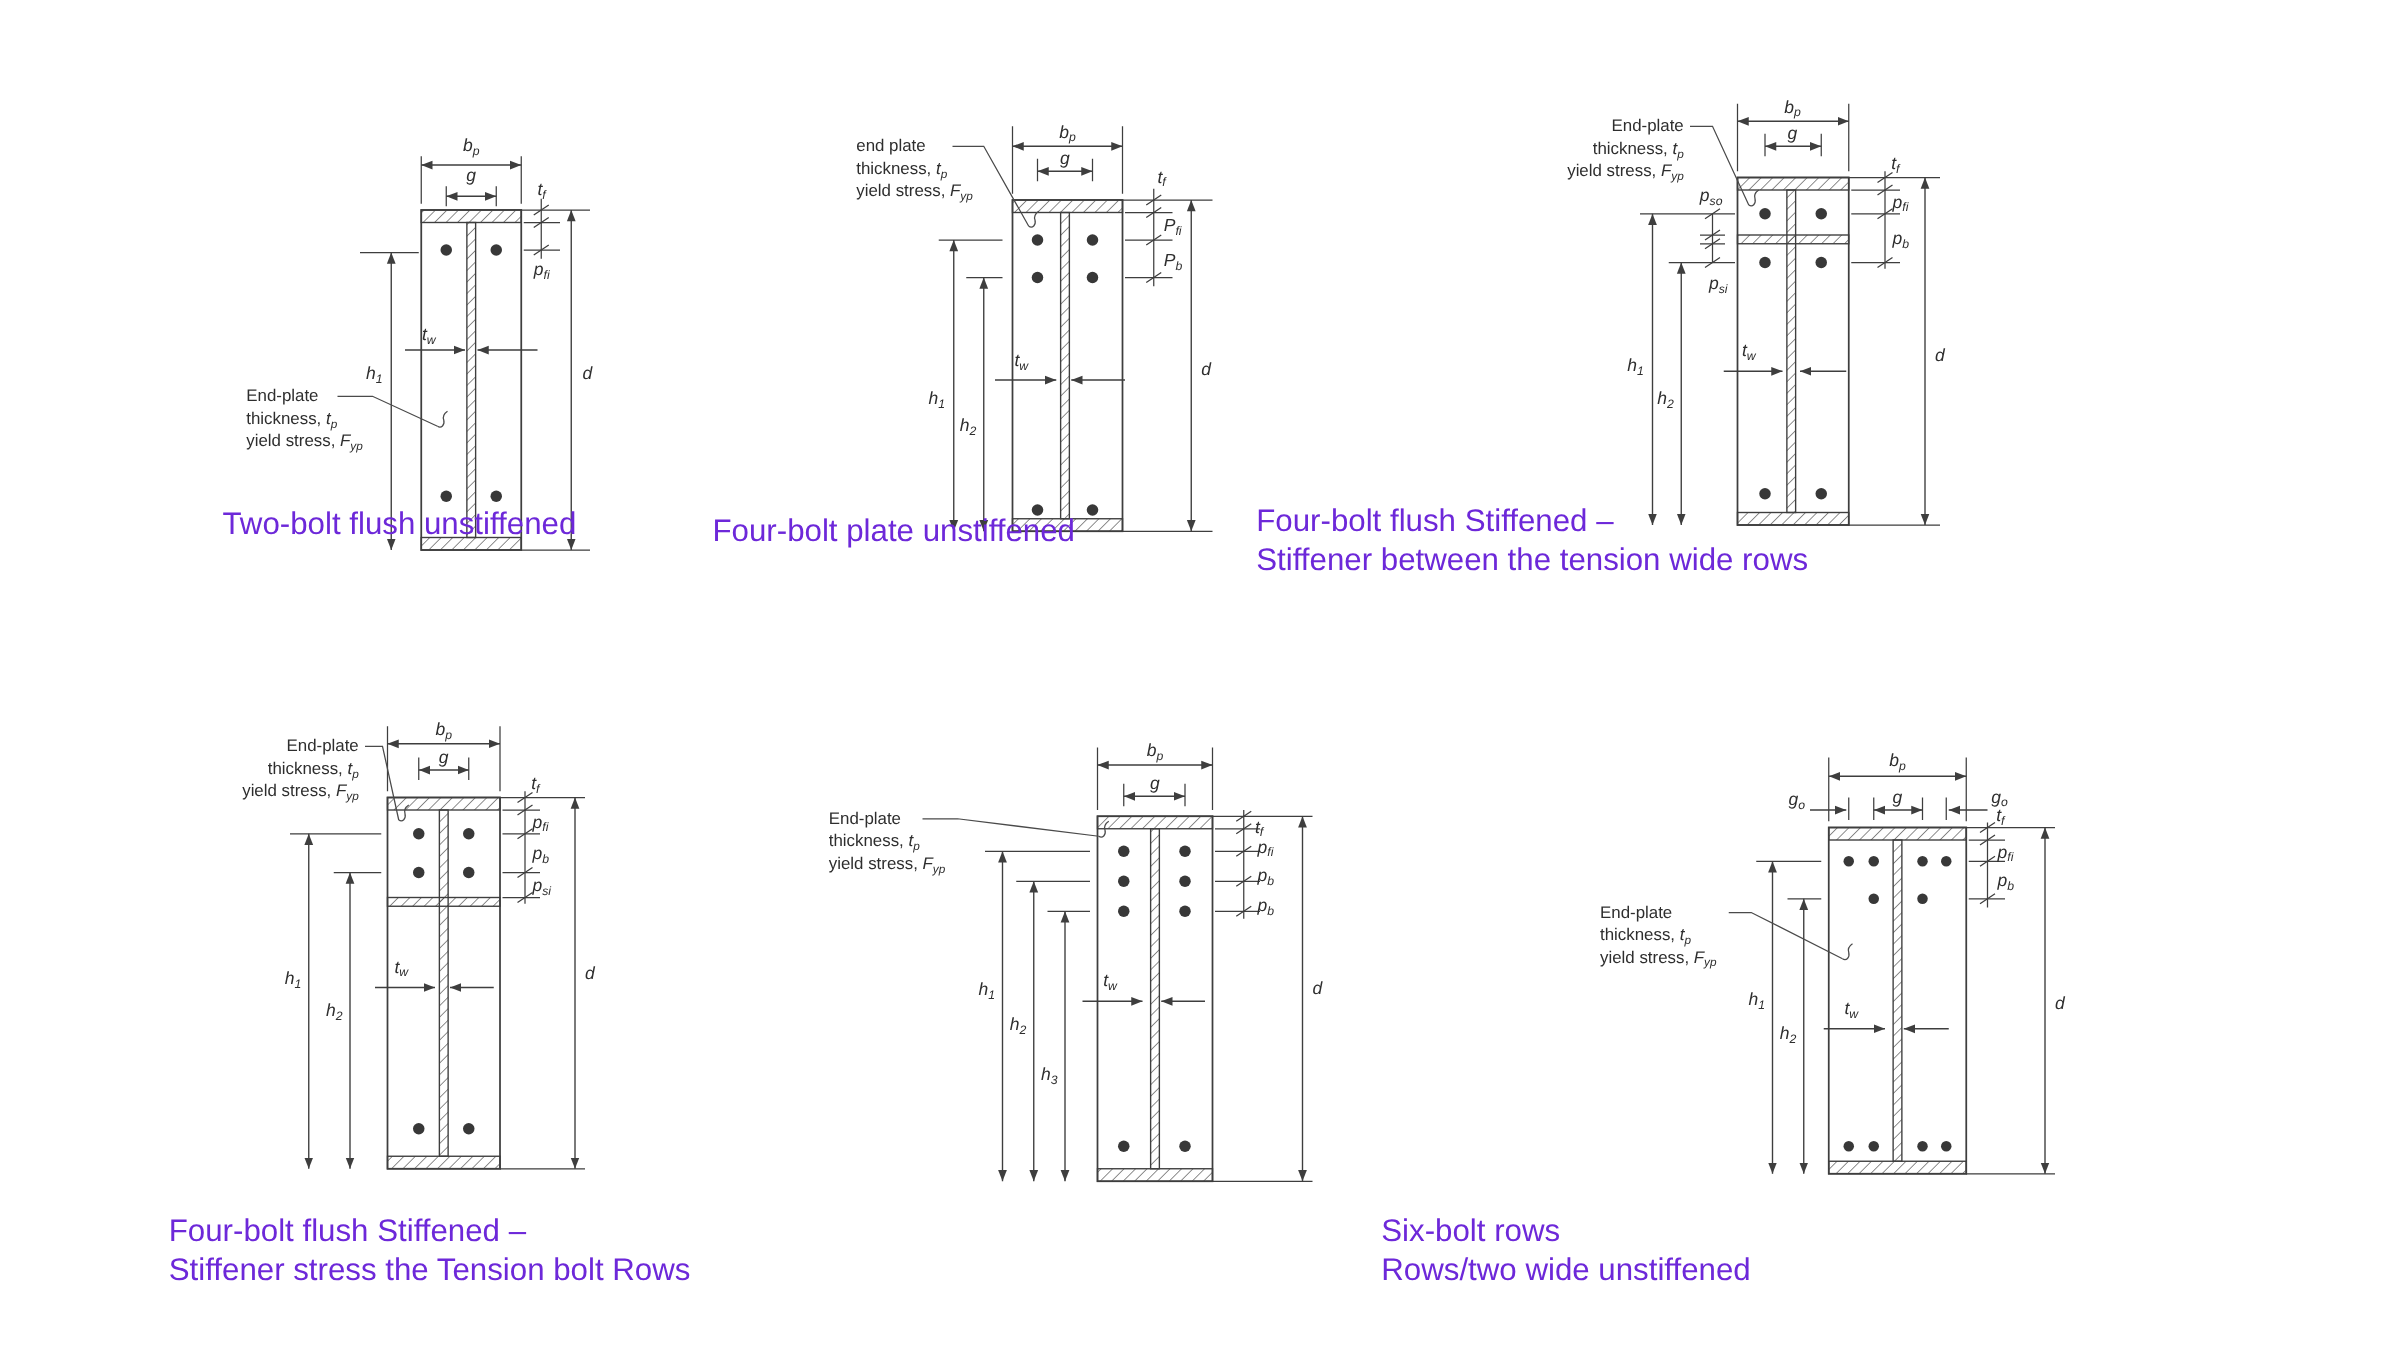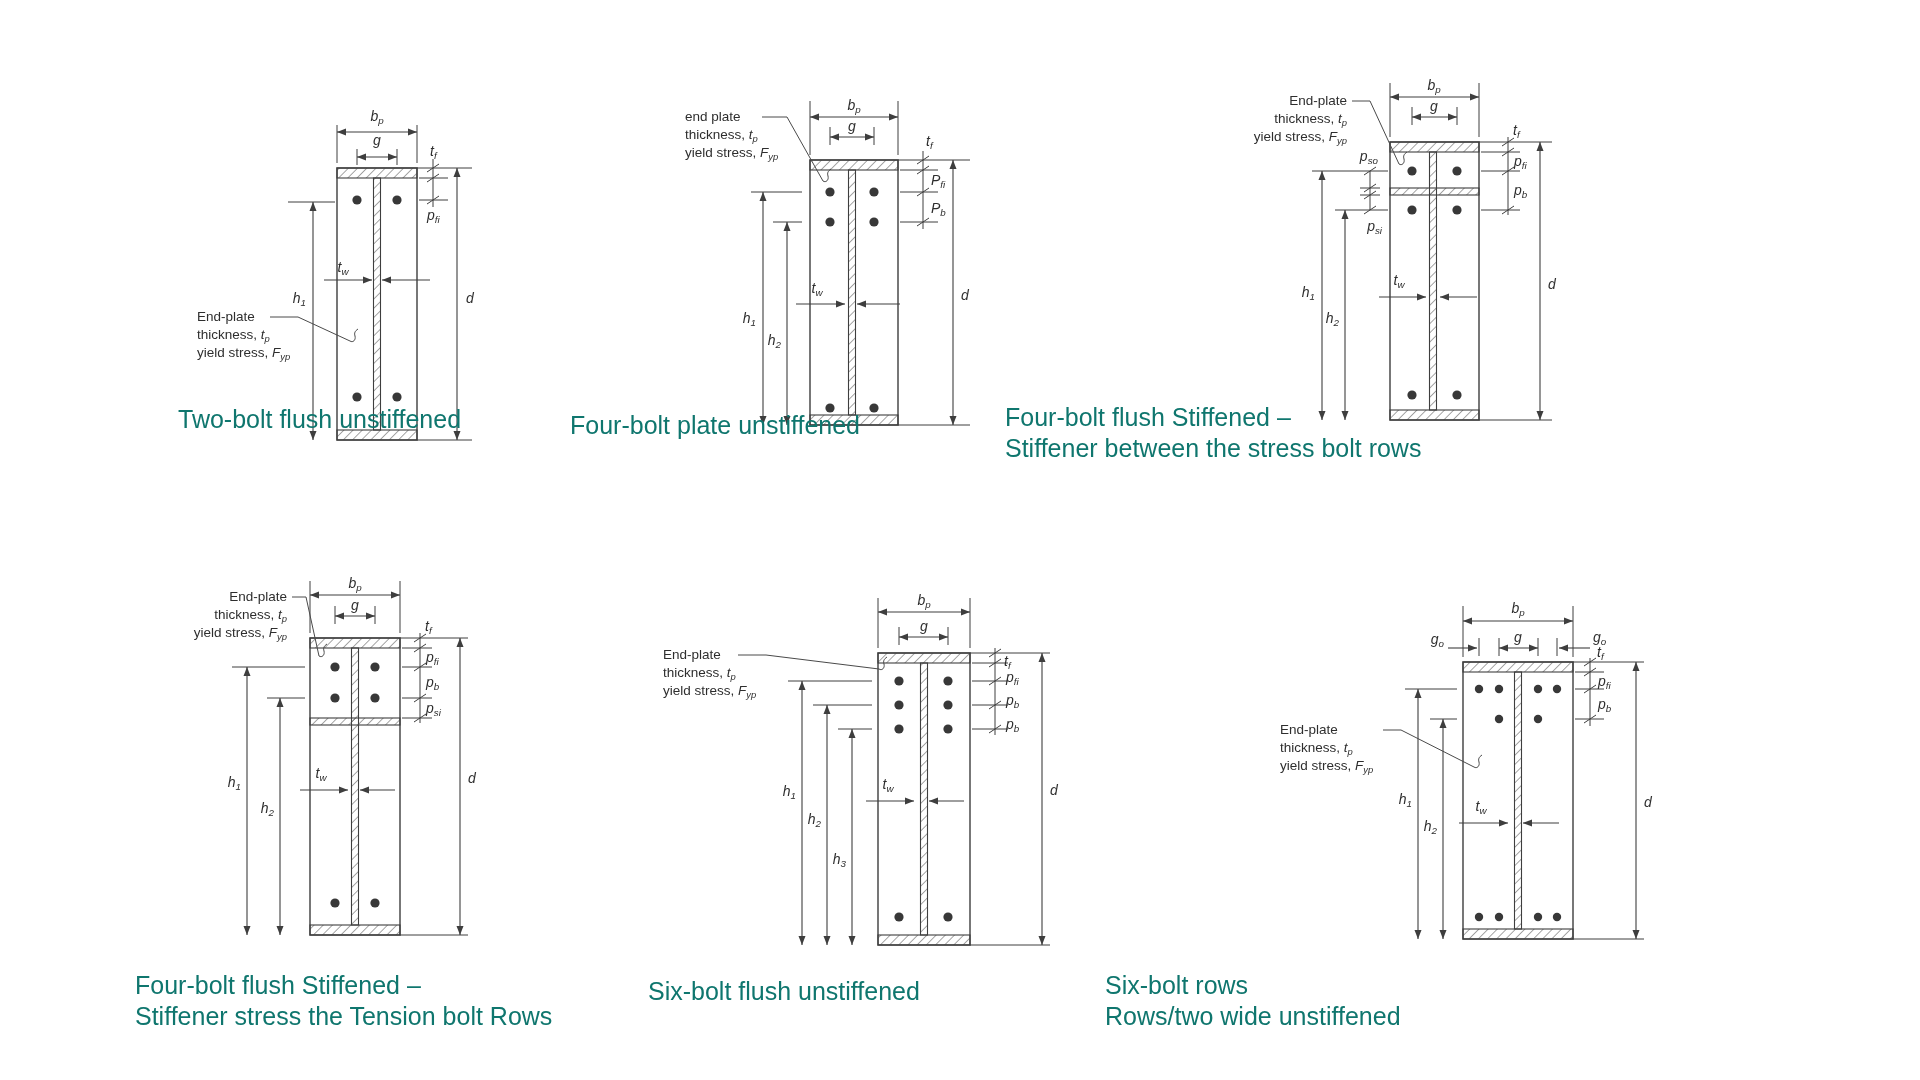--- a/index.html
+++ b/index.html
@@ -1,19 +1,19 @@
 <!DOCTYPE html>
 <html><head>
 <meta charset="utf-8">
 <style>
   html,body{margin:0;padding:0;background:#fff}
   .stage{position:relative;width:1920px;height:1080px;background:#fff;overflow:hidden;
          font-family:"Liberation Sans",sans-serif}
   .fig{position:absolute}
-  .cap{position:absolute;font-size:25px;line-height:31px;color:#0f766e;white-space:nowrap}
+  .cap{position:absolute;font-size:25px;line-height:31px;color:#6d28d9;white-space:nowrap}
   .pl{fill:#ffffff;stroke:#3e3e3e;stroke-width:1.4}
   .ht{fill:url(#hx);stroke:#3e3e3e;stroke-width:1.1}
   .dl{stroke:#3e3e3e;stroke-width:1.1;fill:none}
   .xl{stroke:#3e3e3e;stroke-width:1;fill:none}
   .sl{stroke:#3e3e3e;stroke-width:1;fill:none}
   .ldr{stroke:#4a4a4a;stroke-width:1;fill:none}
   .bolt{fill:#383838}
   .mlab{font-style:italic;font-size:14px;fill:#2e2e2e;font-family:"Liberation Sans",sans-serif}
   .nlab{font-size:13.5px;fill:#2e2e2e;font-family:"Liberation Sans",sans-serif}
 </style>
@@ -430,27 +430,24 @@
 </div>
 
 <div class="cap" style="left:178px;top:404px">
   <div>Two-bolt flush unstiffened</div>
 </div>
 <div class="cap" style="left:570px;top:410px">
   <div>Four-bolt plate unstiffened</div>
 </div>
 <div class="cap" style="left:1005px;top:402px">
   <div>Four-bolt flush Stiffened –</div>
-  <div>Stiffener between the stress bolt rows</div>
+  <div>Stiffener between the tension wide rows</div>
 </div>
 <div class="cap" style="left:135px;top:970px">
   <div>Four-bolt flush Stiffened –</div>
   <div>Stiffener stress the Tension bolt Rows</div>
 </div>
-<div class="cap" style="left:648px;top:976px">
-  <div>Six-bolt flush unstiffened</div>
-</div>
 <div class="cap" style="left:1105px;top:970px">
   <div>Six-bolt rows</div>
   <div>Rows/two wide unstiffened</div>
 </div>
 
 </div>
 
 </body></html>

